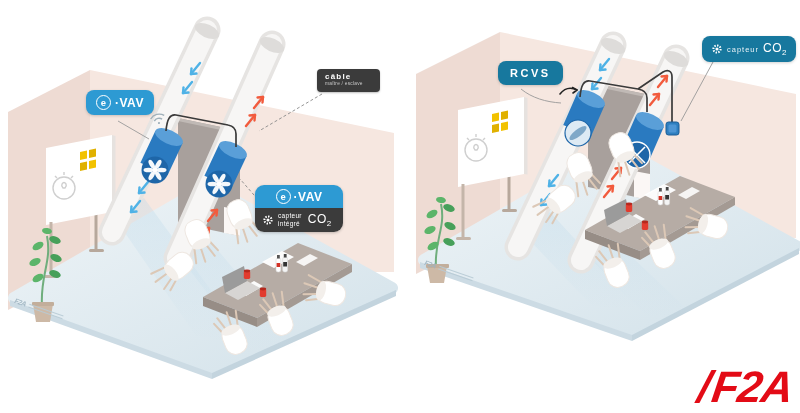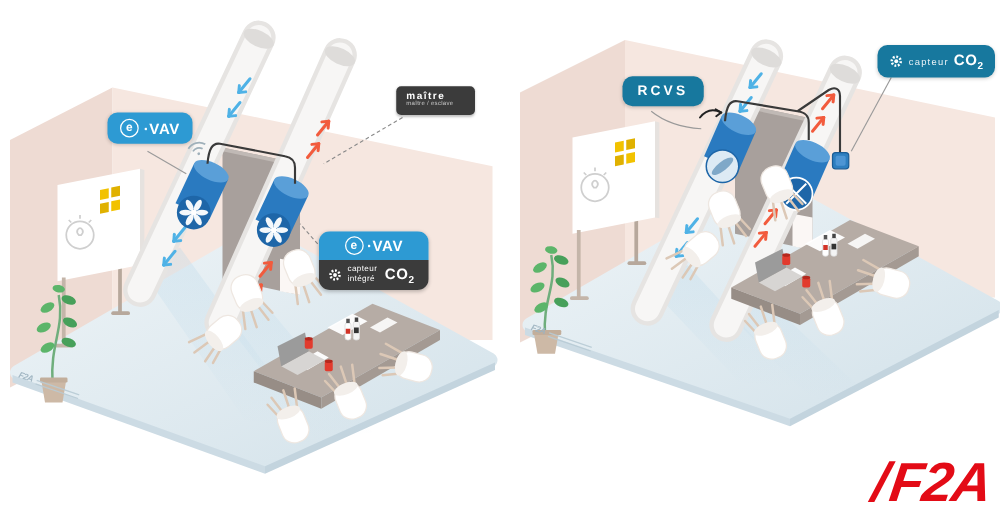--- a/index.html
+++ b/index.html
@@ -11,21 +11,21 @@
   .pill{position:absolute;display:flex;align-items:center;gap:4px;color:#fff;
         border-radius:8px;padding:5px 10px;font-weight:bold;
         box-shadow:0 1px 3px rgba(0,0,0,.18);white-space:nowrap;}
   .pill-evav{background:#2d9ad3;font-size:12px;}
   .ecirc{display:inline-flex;width:13px;height:13px;border:1.6px solid #fff;border-radius:50%;
          align-items:center;justify-content:center;font-size:9.5px;line-height:1;font-weight:bold;}
   .evav-rest{font-size:12px;letter-spacing:.5px;text-align:center;}
   .pill-rcvs{background:#17789e;font-size:11px;letter-spacing:2.5px;padding:6px 12px;justify-content:center;}
   .pill-co2{background:#17789e;font-size:7.5px;padding:5px 9px;}
   .pill-co2 .cap-word{font-weight:normal;letter-spacing:1px;color:#e8f2f7;}
-  .gas{font-size:12px;font-weight:bold;letter-spacing:.5px;}
+  .gas{font-size:12px;font-weight:normal;letter-spacing:.5px;}
   .gas sub{font-size:8px;}
   .gear{flex:0 0 auto;}
 
   
   .cablebox{position:absolute;background:#3b3b3b;color:#fff;border-radius:4px;
             padding:3px 8px 4px;line-height:1.15;box-shadow:0 1px 2px rgba(0,0,0,.25);}
   .cablebox .t{font-size:8px;font-weight:bold;letter-spacing:1.2px;display:block;}
   .cablebox .s{font-size:6px;color:#c9c9c9;letter-spacing:.3px;display:block;
                transform:scale(.8);transform-origin:0 0;white-space:nowrap;}
 
@@ -364,21 +364,21 @@
     <path d="M713,62 L681,121" stroke="#999999" stroke-width=".9" fill="none"></path>
   </g>
 </svg>
 
 <div class="pill pill-evav" style="left:86px;top:90px;">
   <span class="ecirc">e</span>
       <span class="evav-rest">·VAV</span>
 </div>
 
 <div class="cablebox" style="left:317px;top:69px;">
-  <span class="t">maître</span>
+  <span class="t">câble</span>
   <span class="s">maître / esclave</span>
 </div>
 
 <div class="combo" style="left:255px;top:185px;">
   <div class="top">
     <span class="ecirc">e</span>
         <span class="evav-rest">·VAV</span>
   </div>
   <div class="bot">
     <svg class="gear" width="12" height="12" viewBox="0 0 20 20">

